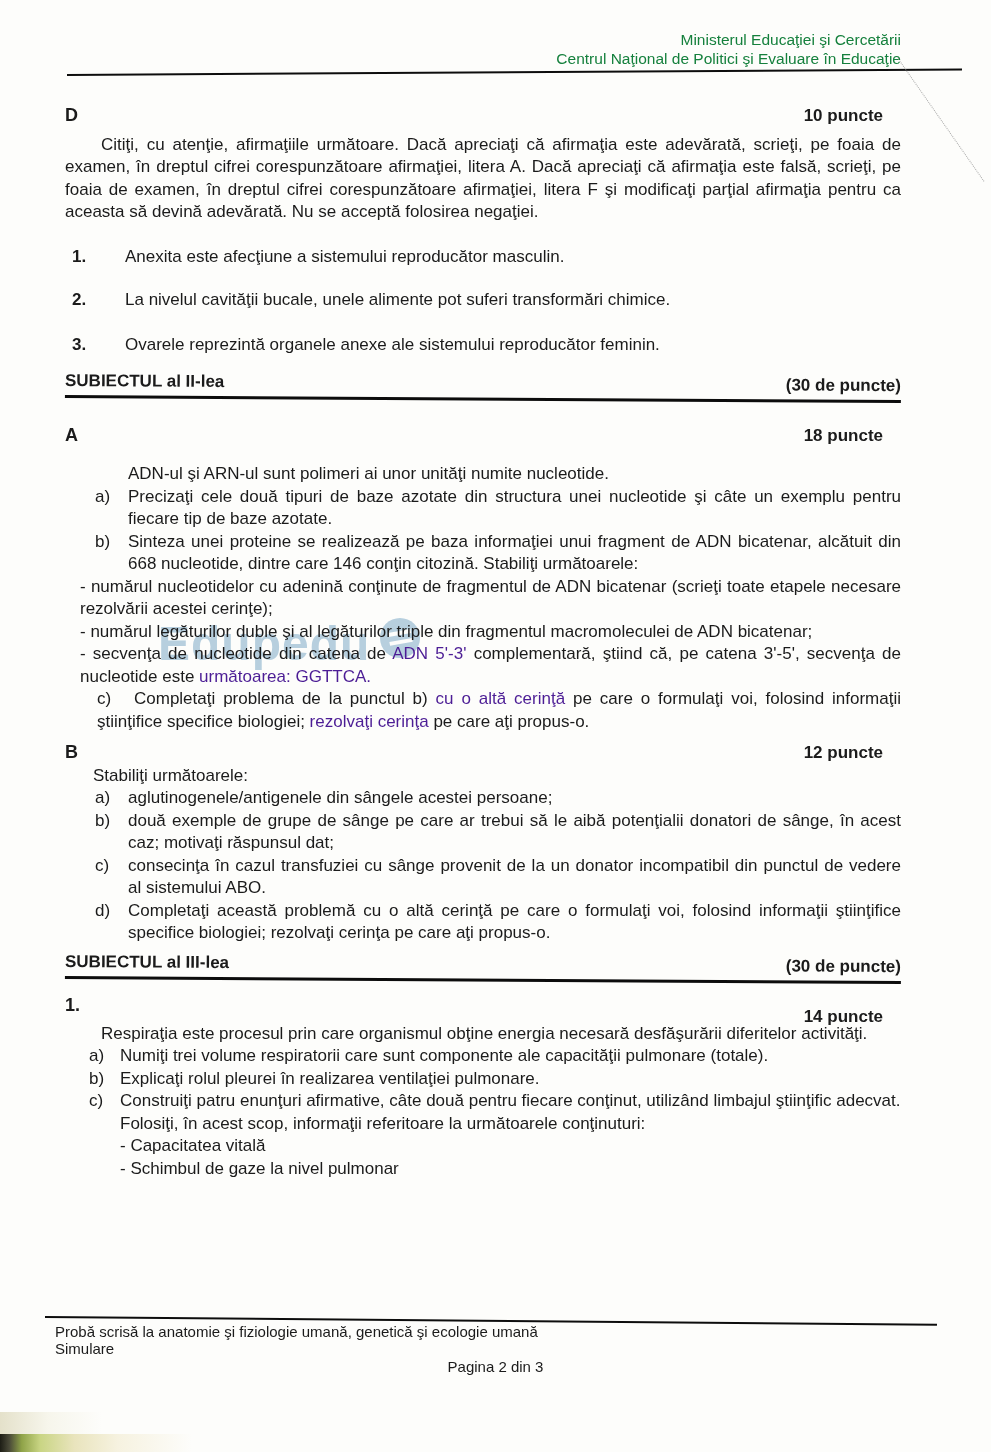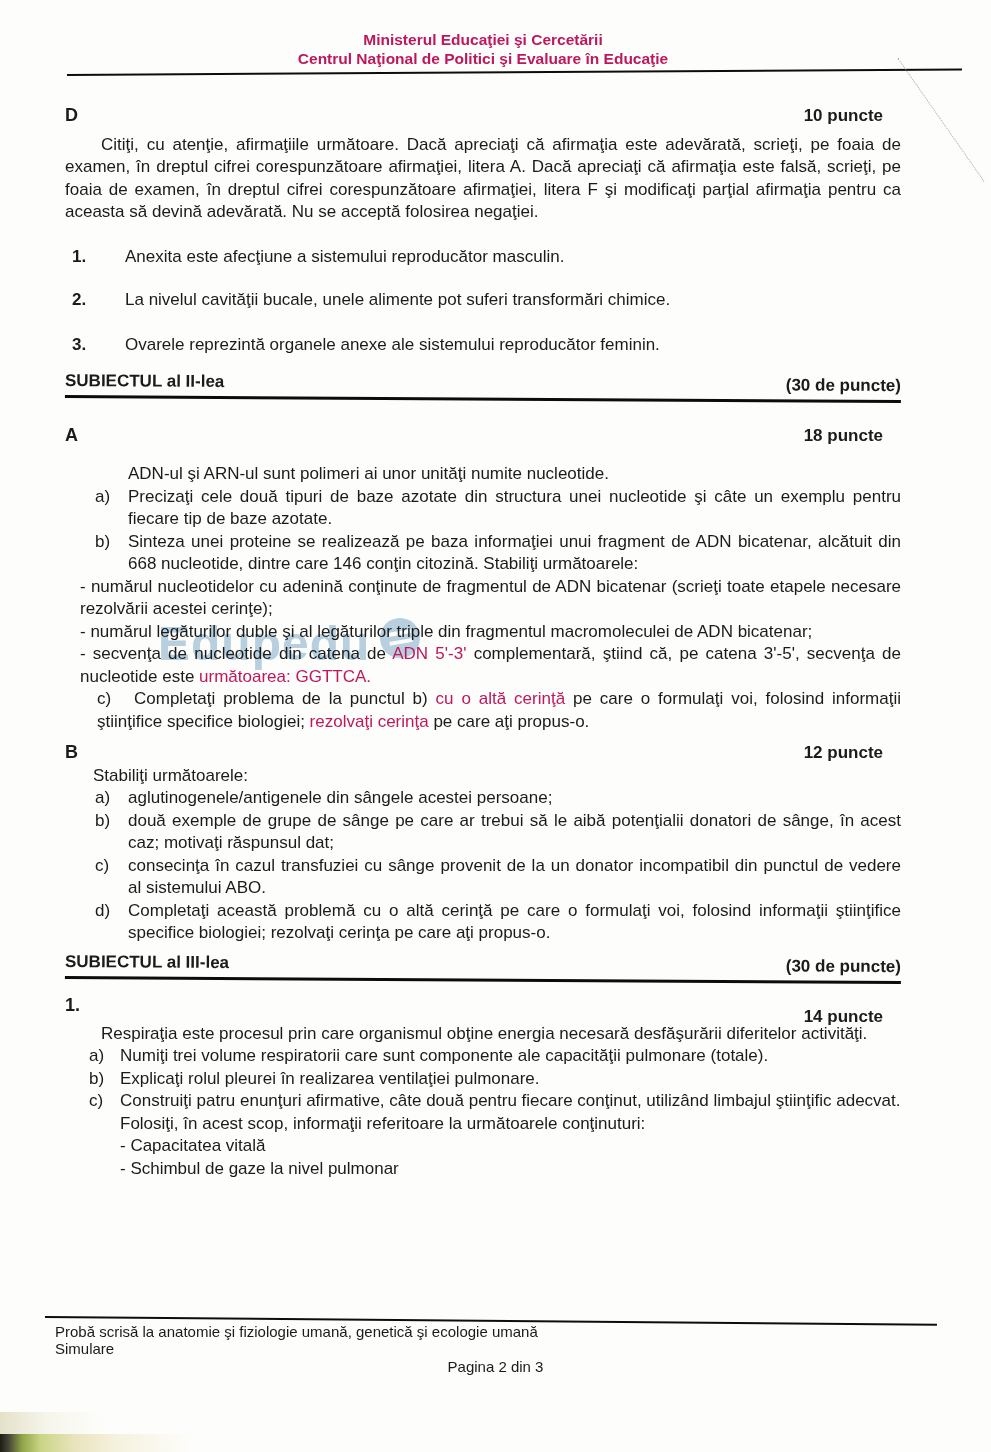--- a/index.html
+++ b/index.html
@@ -12,23 +12,23 @@
     overflow:hidden;
     margin:0 auto;
   }
   .content{
     position:absolute;left:65px;right:90px;top:0;
     font-size:17px;line-height:22.5px;
     z-index:2;
   }
   .doc-header{
     padding-top:30px;
-    text-align:center;
-    font-weight:bold;font-size:15.5px;line-height:19px;
-    color:#be185d;
+    text-align:right;
+    font-weight:normal;font-size:15.5px;line-height:19px;
+    color:#15803d;
   }
   .header-rule{
     margin-top:6px;margin-left:2px;
     width:895px;height:0;
     border-top:2.6px solid #0d0d0d;
     transform:rotate(-0.35deg);transform-origin:left center;
   }
   .row-label{display:flex;justify-content:space-between;align-items:baseline;}
   .big-label{font-weight:bold;font-size:18px;}
   .points{font-weight:bold;font-size:17px;padding-right:18px;white-space:nowrap;}
@@ -64,21 +64,21 @@
   .c-mark{display:inline-block;width:37px;}
   .b-intro{margin-top:4px;text-indent:30px;text-align:justify;}
   .b-stab{margin-left:28px;}
   .b-item{margin-left:30px;}
   .b-item .mk{width:33px;}
   .q1-para{margin-top:-6px;text-indent:36px;text-align:justify;}
   .q1-item{margin-left:24px;}
   .q1-item .mk{width:31px;}
   .q1-folositi{margin-left:55px;}
   .q1-dash{margin-left:55px;}
-  .fade{color:#be185d;}
+  .fade{color:#4c1d95;}
   .watermark{
     position:absolute;top:616px;left:158px;
     display:flex;align-items:flex-start;gap:10px;
     z-index:1;opacity:0.85;
   }
   .wm-text{
     font-family:Liberation Sans, sans-serif;
     font-size:48px;line-height:56px;font-weight:bold;
     letter-spacing:1px;color:#abc8da;
   }

